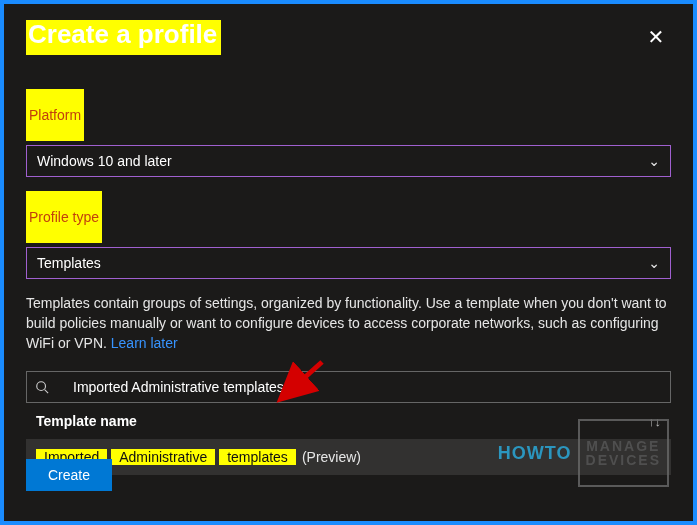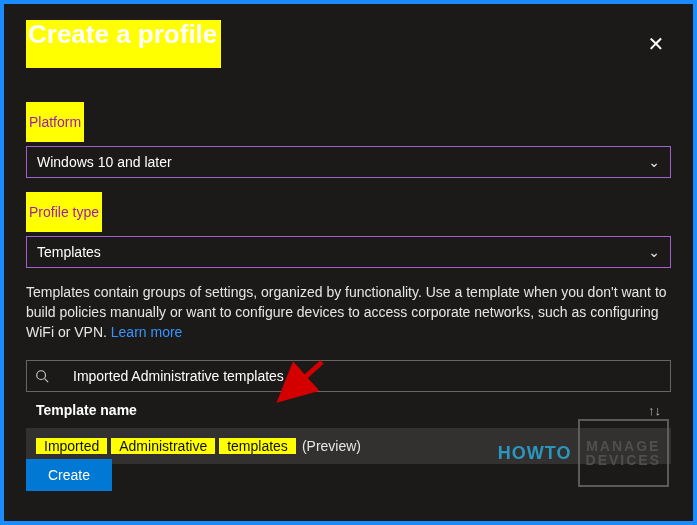--- a/index.html
+++ b/index.html
@@ -18,41 +18,41 @@
     display: flex;
     justify-content: space-between;
     align-items: center;
     margin-bottom: 34px;
   }
   .title {
     font-size: 26px;
     font-weight: 600;
     color: #fff;
     background: #ffff00;
-    padding: 0 4px 19px 2px;
+    padding: 0 4px 6px 2px;
     line-height: 1.1;
     display: inline-block;
   }
   .close-btn {
     color: #fff;
     font-size: 20px;
     cursor: pointer;
     width: 30px;
     text-align: center;
   }
   .field-label {
     font-size: 14px;
     color: #e6e6e6;
     margin-bottom: 4px;
   }
   .field-label.hl {
     background: #ffff00;
-    color: #a21caf;
+    color: #c2410c;
     display: inline-block;
-    padding: 12px 3px;
+    padding: 18px 3px;
   }
   .select {
     width: 100%;
     border: 1px solid #a060d0;
     background: #1b1a19;
     color: #fff;
     height: 32px;
     display: flex;
     align-items: center;
     justify-content: space-between;
@@ -168,21 +168,21 @@
 
   <div>
     <div class="field-label hl">Profile type</div>
     <div class="select">
       <span>Templates</span>
       <span class="chev">⌄</span>
     </div>
   </div>
 
   <p class="desc">
-    <span>Templates contain groups of settings, organized by functionality. Use a template when you don't want to build policies manually or want to configure devices to access corporate networks, such as configuring WiFi or VPN. </span><a href="#">Learn more</a>
+    <span>Templates contain groups of settings, organized by functionality. Use a template when you don't want to build policies manually or want to configure devices to access corporate networks, such as configuring WiFi or VPN. </span><a href="#">Learn later</a>
   </p>
 
   <div class="search">
     <svg width="14" height="14" viewBox="0 0 16 16">
       <circle cx="7" cy="7" r="5" stroke="#ccc" stroke-width="1.3" fill="none"></circle>
       <line x1="11" y1="11" x2="15" y2="15" stroke="#ccc" stroke-width="1.3"></line>
     </svg>
     <span>Imported Administrative templates</span>
   </div>
 

